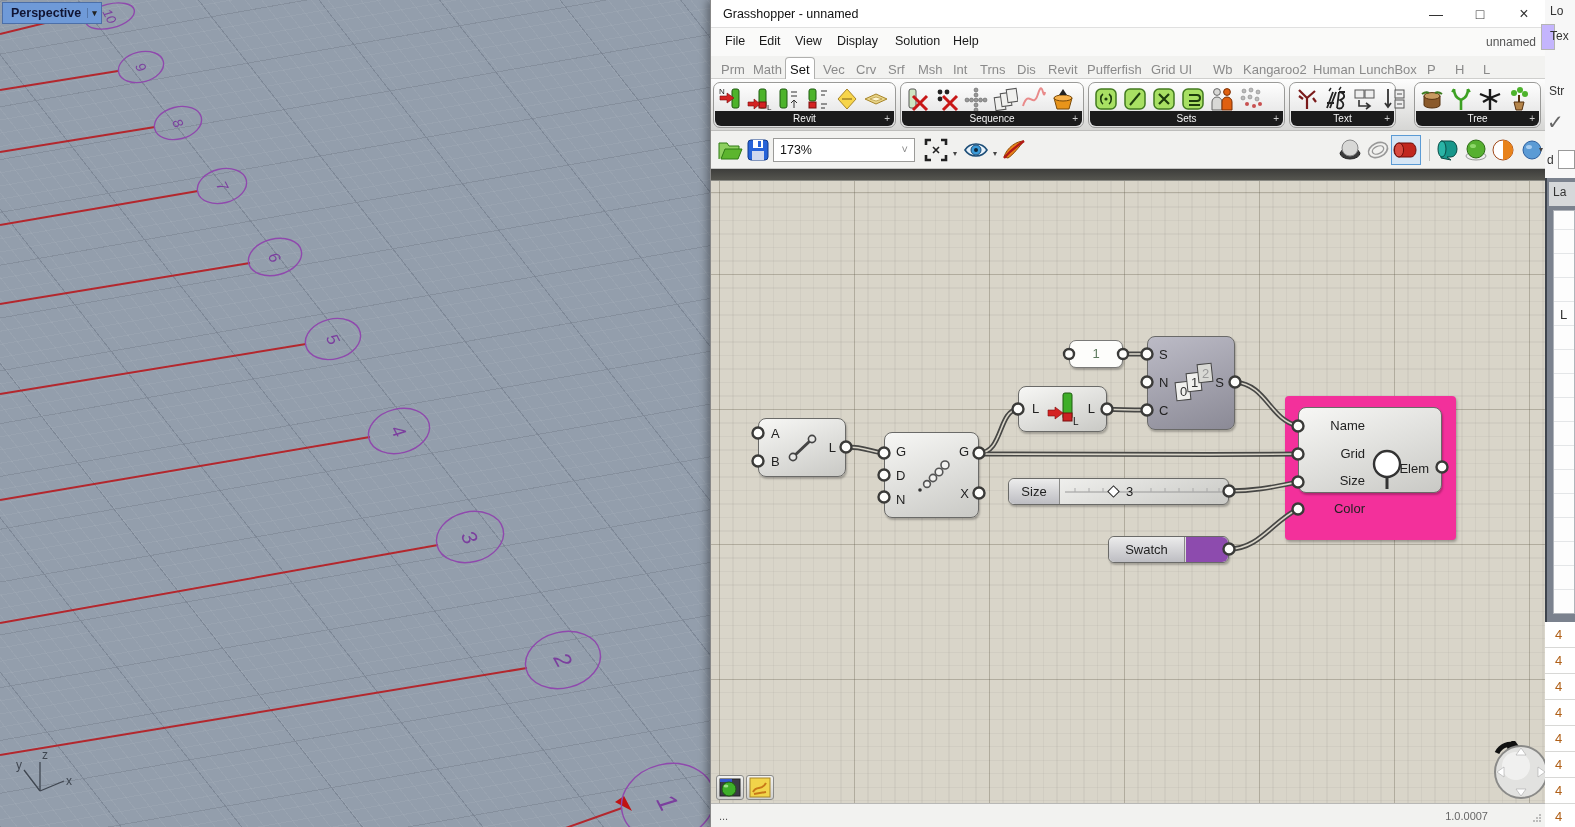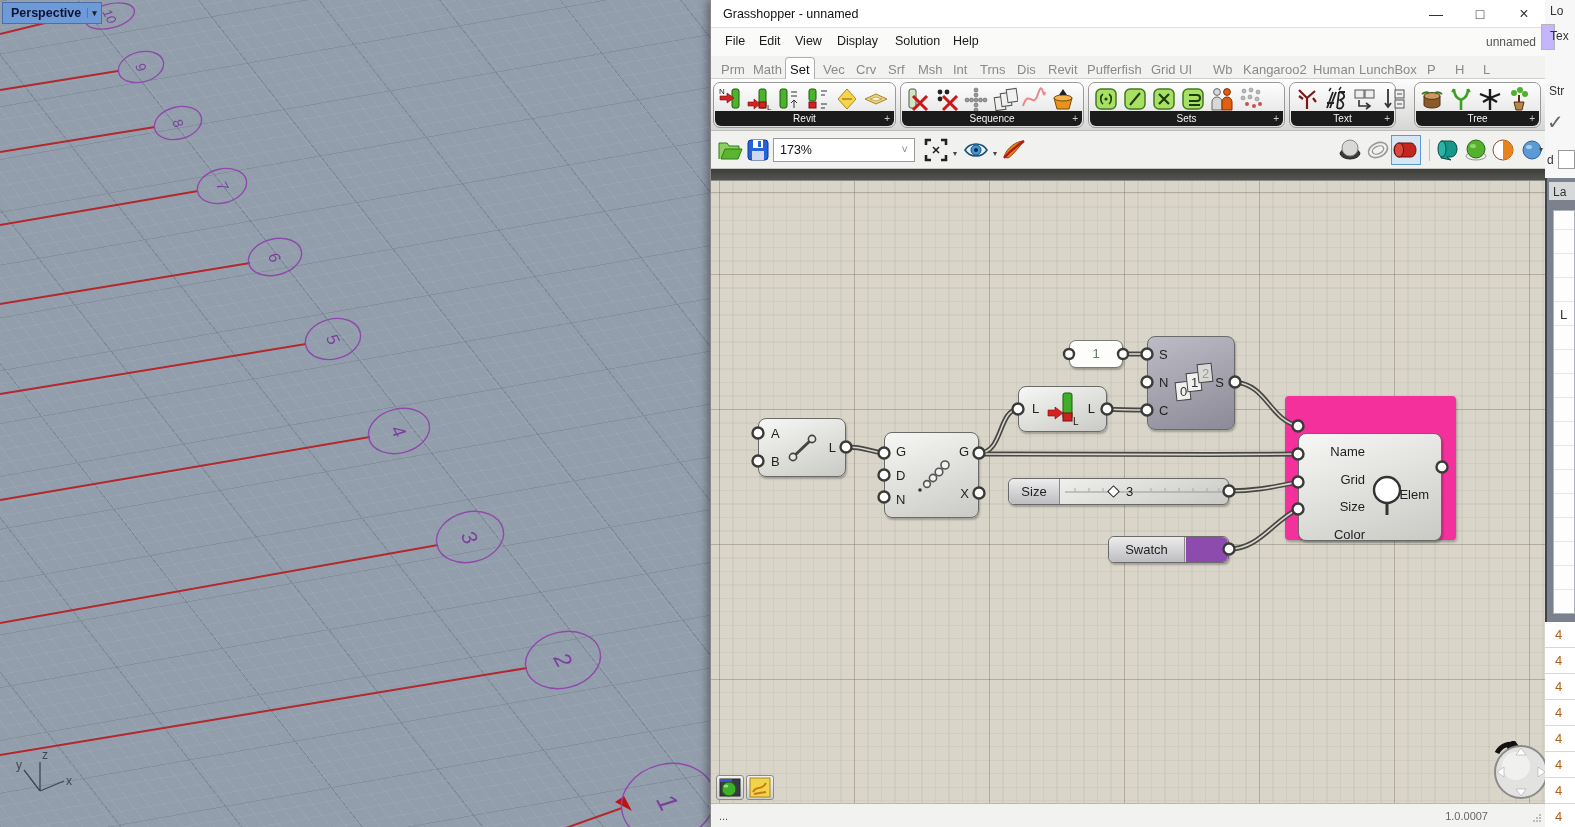--- a/index.html
+++ b/index.html
@@ -533,21 +533,21 @@
         <span class="lbl" style="left:117px; top:5px;">3</span>
       </div>
 
       <div class="comp" style="left:397px; top:355px; width:121px; height:27px; border-radius:6px;">
         <div class="slider-label" style="width:76px;">
           <span>Swatch</span>
         </div>
         <div style="position:absolute; left:77px; top:0; right:0; bottom:0; background:#8d4bae; border-radius:0 6px 6px 0;"></div>
       </div>
 
-      <div class="comp" style="left:587px; top:226px; width:144px; height:108px;margin-top:26px;">
+      <div class="comp" style="left:587px; top:226px; width:144px; height:86px;">
         <span class="lbl" style="left:14px; top:10px; width:52px; text-align:right;">Name</span>
         <span class="lbl" style="left:14px; top:38px; width:52px; text-align:right;">Grid</span>
         <span class="lbl" style="left:14px; top:65px; width:52px; text-align:right;">Size</span>
         <span class="lbl" style="left:14px; top:93px; width:52px; text-align:right;">Color</span>
         <span class="lbl" style="right:12px; top:53px;">Elem</span>
         <svg width="36" height="44" style="position:absolute; left:72px; top:40px;">
             <circle cx="16" cy="16" r="13" fill="#fff" stroke="#333" stroke-width="2.4"></circle>
             <line x1="16" y1="29" x2="16" y2="41" stroke="#333" stroke-width="3"></line>
           </svg>
       </div>
@@ -647,21 +647,21 @@
   <div id="right-strip">
     <span class="rs-text" style="left:5px; top:4px;">Lo</span>
     <div style="position:absolute; left:-4px; top:24px; width:14px; height:26px; background:#c4b5fd; border:1px solid #b5b5b3;text-align:center;">
       <span class="rs-text" style="left:8px; top:4px;">Tex</span>
     </div>
     <span class="rs-text" style="left:4px; top:84px;">Str</span>
     <span class="rs-text" style="left:2px; top:110px; font-size:20px; color:#666;">✓</span>
     <span class="rs-text" style="left:2px; top:153px;">d</span>
     <div style="position:absolute; left:13px; top:150px; width:17px; height:19px; background:#fff; border:1px solid #999;"></div>
     <div style="position:absolute; left:0; top:178px; width:30px; height:444px; background:#7b828e; border-left:2px solid #3e444d;">
-      <div style="position:absolute; left:2px; top:4px; right:0; height:18px; background:#d6d8da;">
+      <div style="position:absolute; left:2px; top:4px; right:0; height:24px; background:#d6d8da;">
         <span class="rs-text" style="left:4px; top:3px;">La</span>
       </div>
       <div style="position:absolute; left:6px; top:32px; right:0; bottom:8px; background:#fdfdfd; border:1px solid #b0b4ba;
                   background-image:repeating-linear-gradient(0deg, transparent 0 23px, #e4e6e8 23px 24px);">
         <span class="rs-text" style="left:6px; top:96px; font-size:13px;">L</span>
       </div>
     </div>
     <div class="rs-row4" style="top:622px;"><span>4</span></div>
     <div class="rs-row4" style="top:648px;"><span>4</span></div>
     <div class="rs-row4" style="top:674px;"><span>4</span></div>

